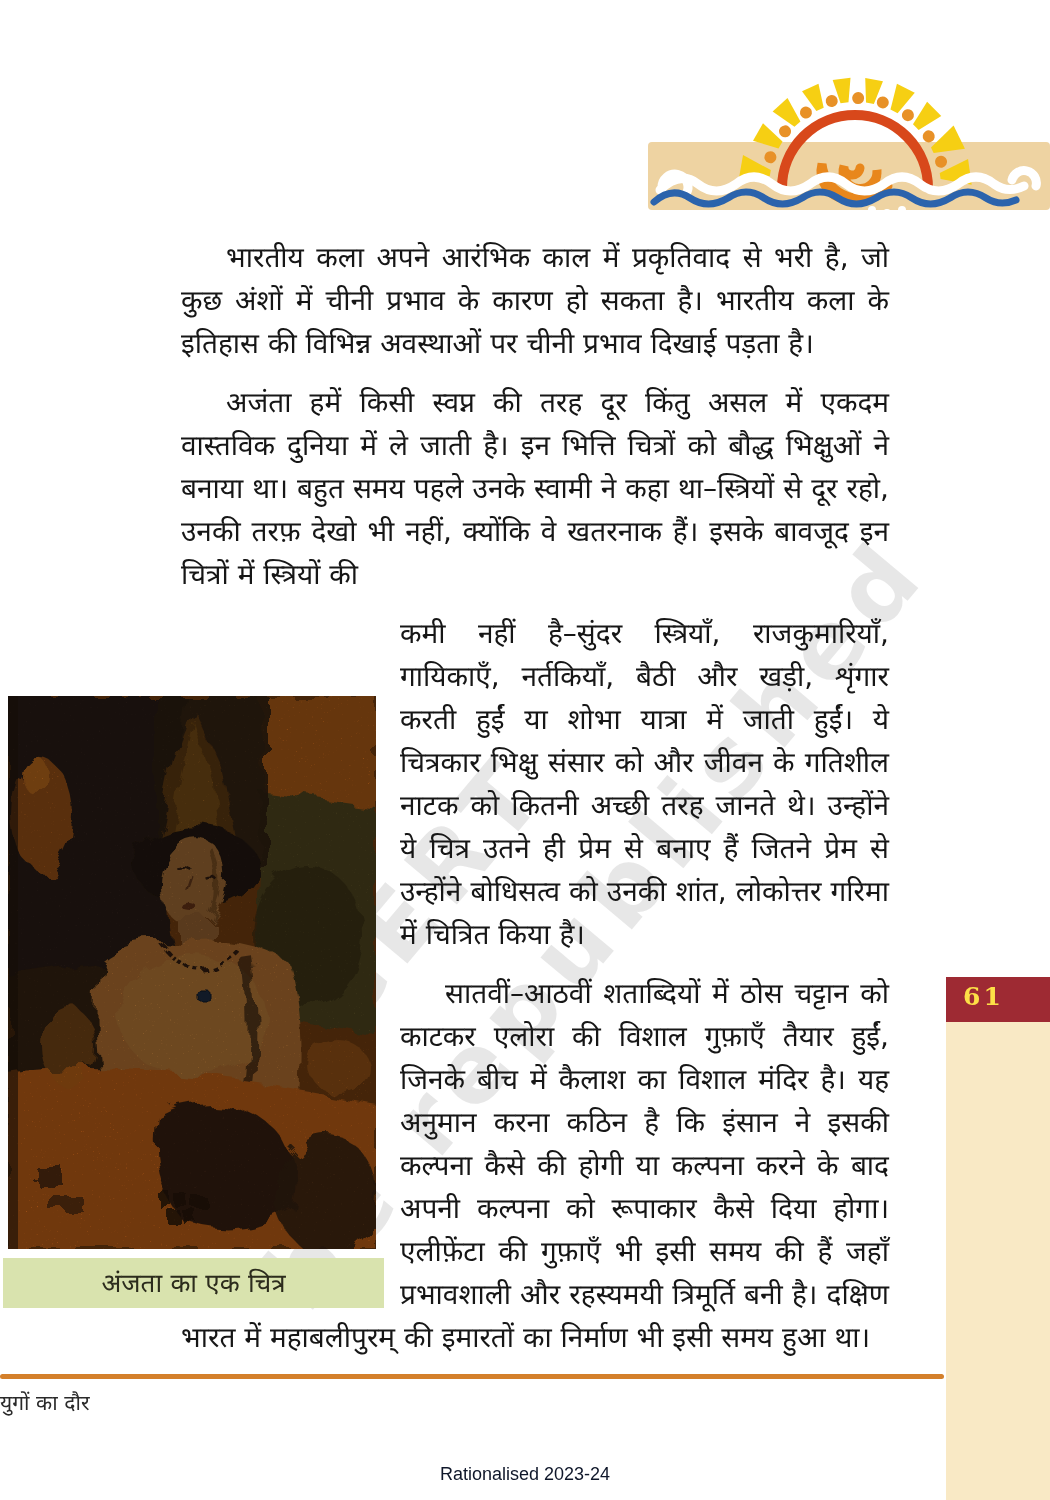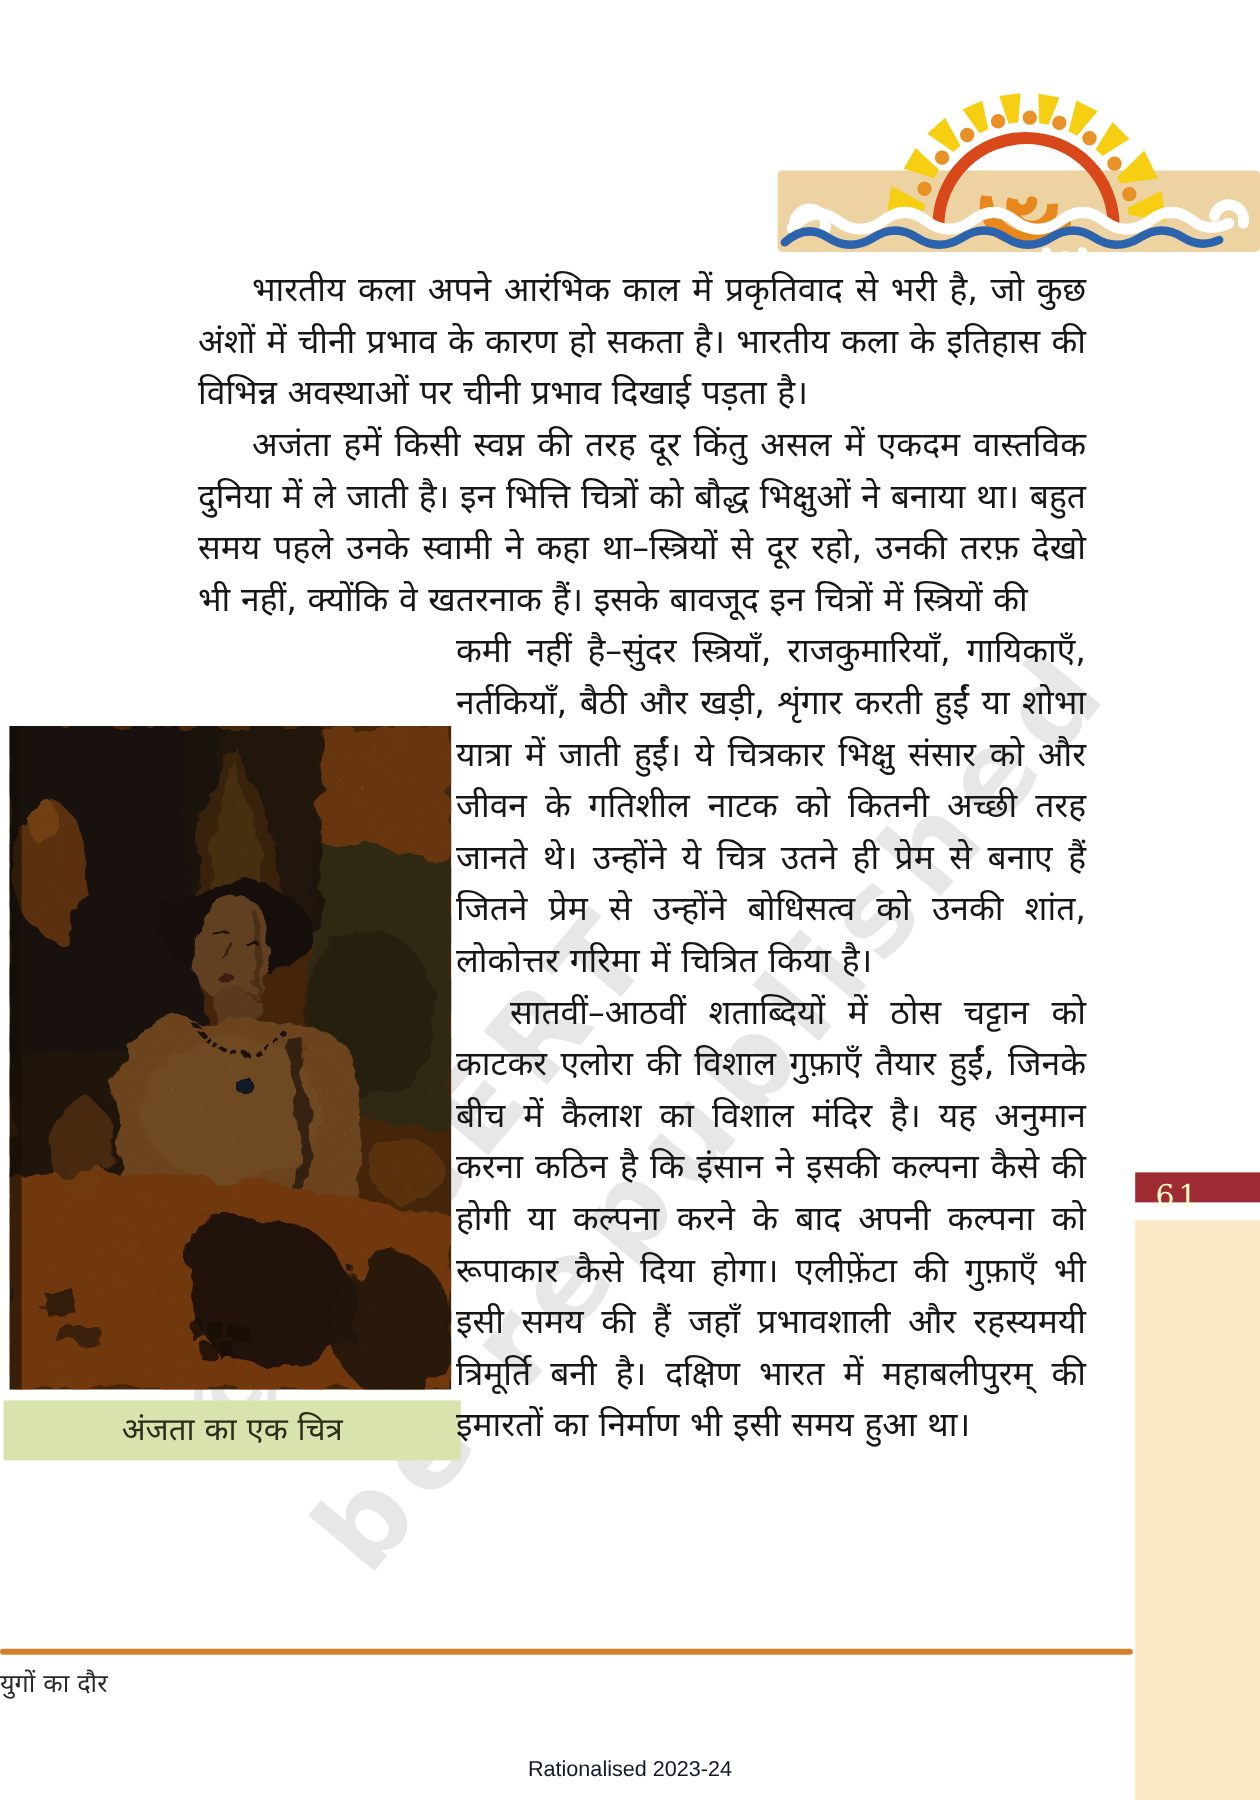--- a/index.html
+++ b/index.html
@@ -12,34 +12,34 @@
   .watermark{
     position:absolute;left:110px;top:1150px;z-index:1;
     transform:rotate(-50deg);transform-origin:0 0;
     color:var(--watermark_gray,#6e6e6e);opacity:.16;
     font-size:95px;letter-spacing:12px;white-space:nowrap;line-height:150px;
     font-family:"DejaVu Sans",sans-serif;font-weight:bold;
   }
 
   
   .pagenum-box{
-    position:absolute;left:946px;top:977px;width:104px;height:25px;z-index:4;
-    background:var(--page_red,#9e2a33);color:#fef9c3;
+    position:absolute;left:946px;top:977px;width:104px;height:45px;z-index:4;
+    background:var(--page_red,#9e2a33);color:#fde047;
     font-family:"DejaVu Serif",serif;font-size:25px;line-height:40px;
-    letter-spacing:3px;padding-left:17px;box-sizing:border-box;
+    letter-spacing:3px;padding-left:17px;box-sizing:border-box;font-weight:bold;
   }
   .side-col{position:absolute;left:946px;top:1017px;width:104px;height:483px;
     background:var(--sidebar_cream,#f9e9c5);z-index:3;}
 
   
   .text-col{position:absolute;left:165px;top:220px;width:740px;z-index:2;}
-  .para{margin:0;font-size:28px;line-height:43px;text-align:justify;text-justify:inter-word;}
+  .para{margin:16px;font-size:28px;line-height:43px;text-align:justify;text-justify:inter-word;}
   .indent{text-indent:45px;}
 
-  .fig{float:left;width:368px;margin:0 4px 0 -157px;padding-top:84px;}
+  .fig{float:left;width:368px;margin:0 24px 0 -157px;padding-top:84px;}
   .artwork{width:368px;height:553px;display:block;}
   .artwork svg{display:block;}
   .caption{
     margin:9px 0 0 -5px;width:381px;height:50px;line-height:50px;
     background:var(--caption_green,#d9e3ae);
     text-align:center;font-size:26px;color:#2c2c1d;
   }
 
   
   .rule{position:absolute;left:0;top:1374px;width:944px;height:5px;z-index:4;

